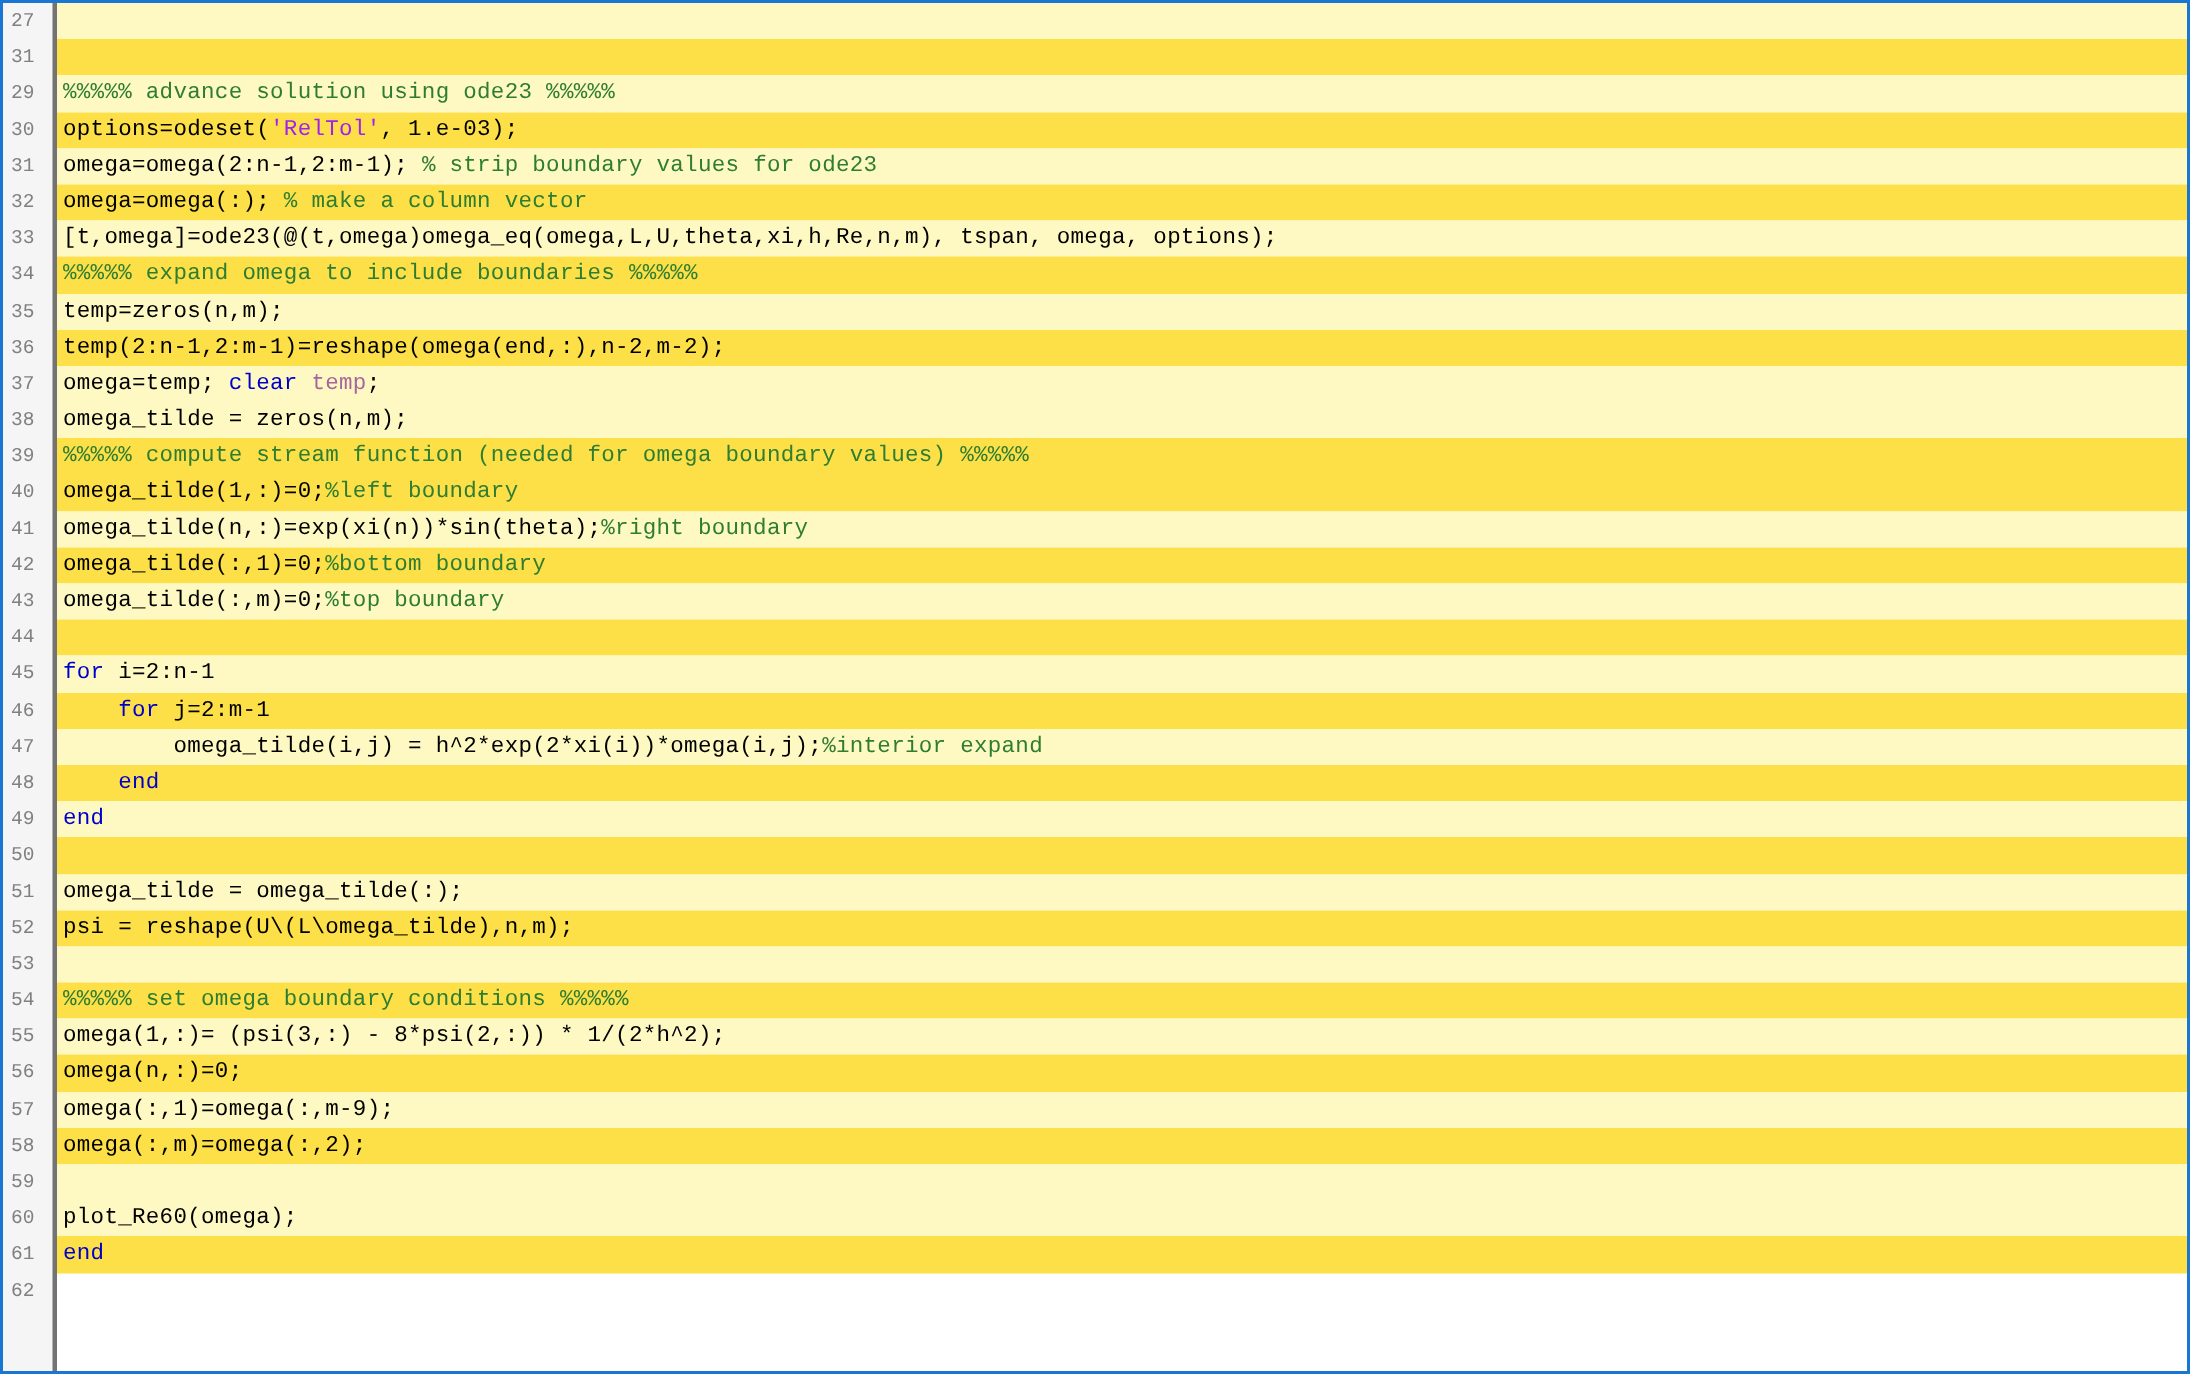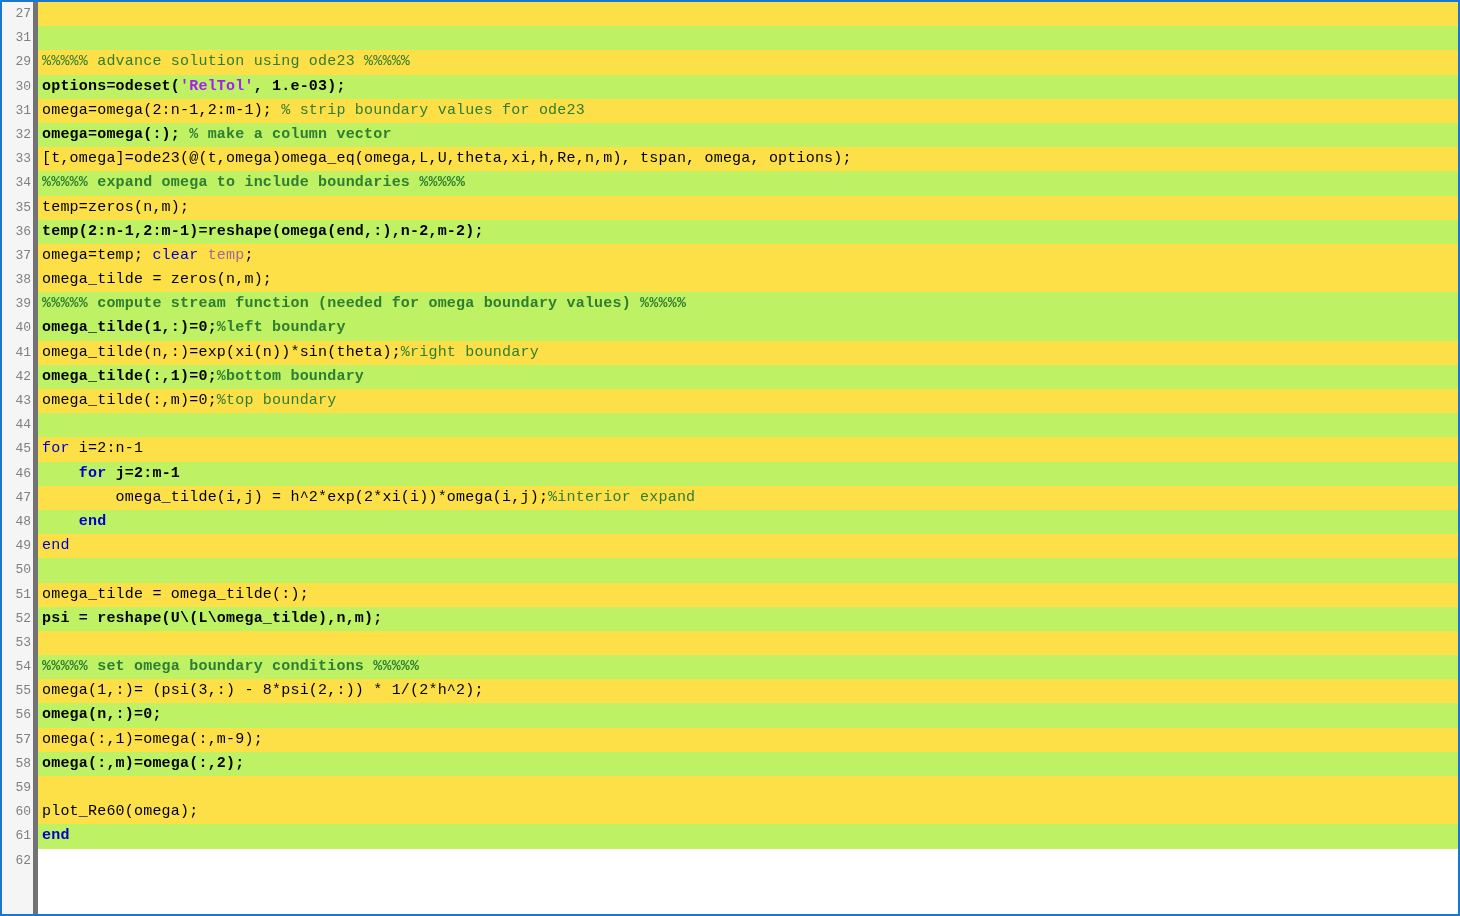--- a/index.html
+++ b/index.html
@@ -12,43 +12,42 @@
   .editor-container {
     display: flex;
     border: 2px solid #1976d2;
     width: 1460px;
     height: 916px;
     background: #ffffff;
   }
   .gutter {
     flex: 0 0 36px;
     background: #f5f5f5;
-    border-right: 5px solid #737373;
+    border-right: 3px solid #737373;
     text-align: right;
-    padding-right: 2px;
+    padding-right: 12px;
     color: #808080;
     user-select: none;
   }
   .code-area {
     flex: 1;
     background: #ffffff;
     overflow: hidden;
   }
   .line-row {
     display: flex;
     height: 24.2px;
     align-items: center;
   }
   .line-row.odd {
+    background: #fef9c3;
+    align-items: flex-end;
+  }
+  .line-row.even {
     background: #fde047;
-    align-items: flex-end;
-  }
-  .line-row.even {
-    background: #bef264;
-    font-weight: bold;
   }
   .gutter-num {
     height: 24.2px;
     line-height: 24.2px;
     font-size: 13px;
   }
   .code-line {
     padding-left: 4px;
     white-space: pre;
     line-height: 24.2px;

